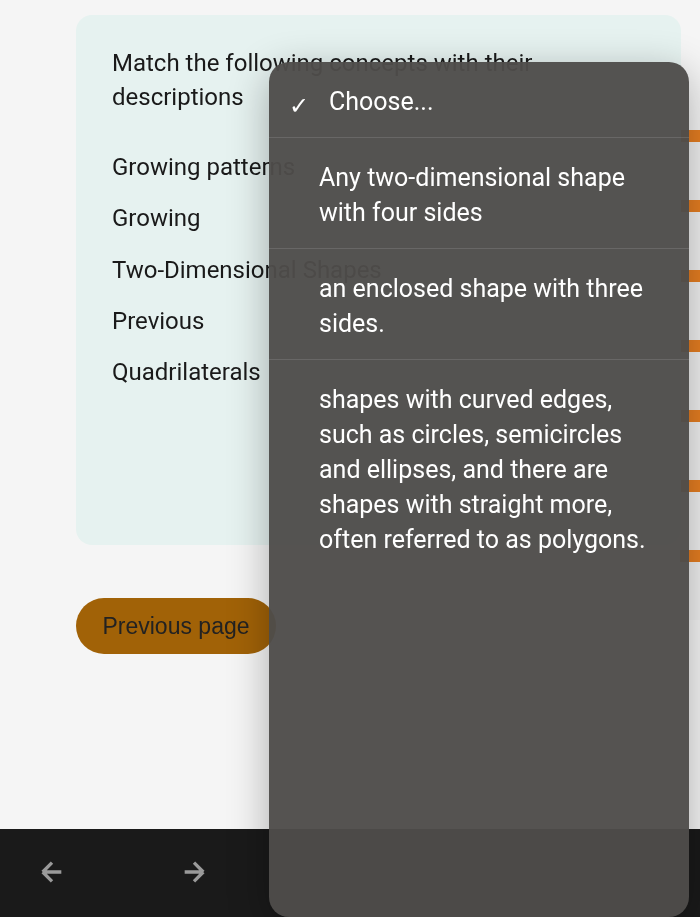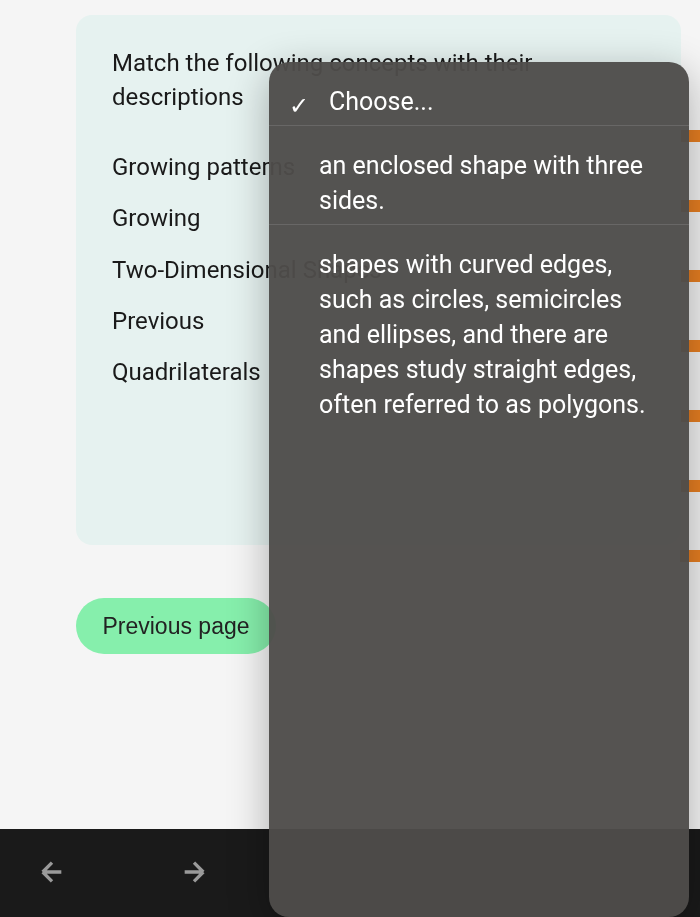--- a/index.html
+++ b/index.html
@@ -49,21 +49,21 @@
       margin-bottom: 20px;
       line-height: 1.3;
     }
     
     .previous-page-btn {
       position: absolute;
       left: 76px;
       top: 598px;
       width: 200px;
       height: 56px;
-      background: #86efac;
+      background: #a16207;
       border: none;
       border-radius: 28px;
       font-size: 23px;
       color: #222;
       cursor: pointer;
       display: flex;
       align-items: center;
       justify-content: center;
     }
     
@@ -117,21 +117,21 @@
       top: 62px;
       width: 420px;
       height: 855px;
       background: rgba(78, 76, 74, 0.96);
       border-radius: 20px;
       overflow: hidden;
       box-shadow: 0 10px 40px rgba(0,0,0,0.3);
     }
     
     .dropdown-option {
-      padding: 22px 30px 6px 50px;
+      padding: 22px 30px 18px 50px;
       border-bottom: 1px solid rgba(255,255,255,0.12);
       color: #fff;
       font-size: 25px;
       line-height: 1.4;
       cursor: pointer;
       position: relative;
     }
     
     .dropdown-option:last-child {
       border-bottom: none;
@@ -220,20 +220,23 @@
         </svg>
       </span>
     </button>
   </div>
 
   <div class="dropdown-menu">
     <div class="dropdown-option selected">
       <span>Choose...</span>
     </div>
     <div class="dropdown-option">
+      <span>Any two-dimensional shape with four sides</span>
+    </div>
+    <div class="dropdown-option">
       <span>an enclosed shape with three sides.</span>
     </div>
     <div class="dropdown-option">
-      <span>shapes with curved edges, such as circles, semicircles and ellipses, and there are shapes study straight edges, often referred to as polygons.</span>
+      <span>shapes with curved edges, such as circles, semicircles and ellipses, and there are shapes with straight more, often referred to as polygons.</span>
     </div>
   </div>
 
 </div>
 
 </body></html>

